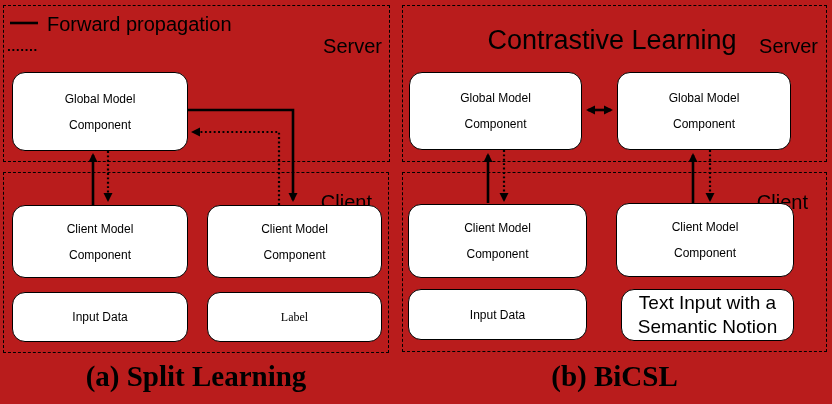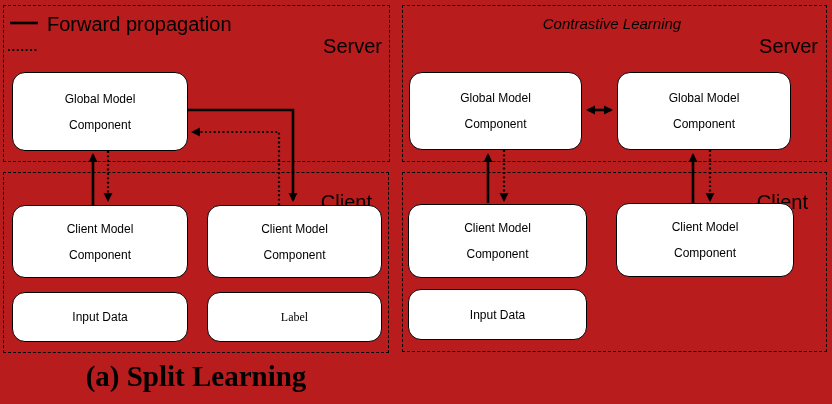--- a/index.html
+++ b/index.html
@@ -67,24 +67,23 @@
   .legend-label{
     position:absolute;
     font-size:20px;
     line-height:22px;
   }
   #legend-forward-label{left:47px;top:13px;}
   #legend-back-label{left:47px;top:40px;}
 
   #cl-title{
     position:absolute;
-    left:402px;top:15px;width:420px;
+    left:402px;top:25px;width:420px;
     text-align:center;
-    font-style:italic;
-    font-size:15px;
+    font-size:27px;
   }
 
   .caption{
     position:absolute;
     top:360px;
     font-family:"Liberation Serif",serif;
     font-size:29px;
     text-align:center;
     font-weight:bold;
   }
@@ -167,16 +166,21 @@
     <span>Client Model
 Component</span>
   </div>
   <div class="box" id="clientm-b-right">
     <span>Client Model
 Component</span>
   </div>
   <div class="box" id="input-b">
     <span>Input Data</span>
   </div>
+  <div class="box" id="textinput-b">
+    <span>Text Input with a
+Semantic Notion</span>
+  </div>
 
   <div class="caption" id="caption-a">(a) Split Learning</div>
+  <div class="caption" id="caption-b">(b) BiCSL</div>
 
 </div>
 
 </body></html>

